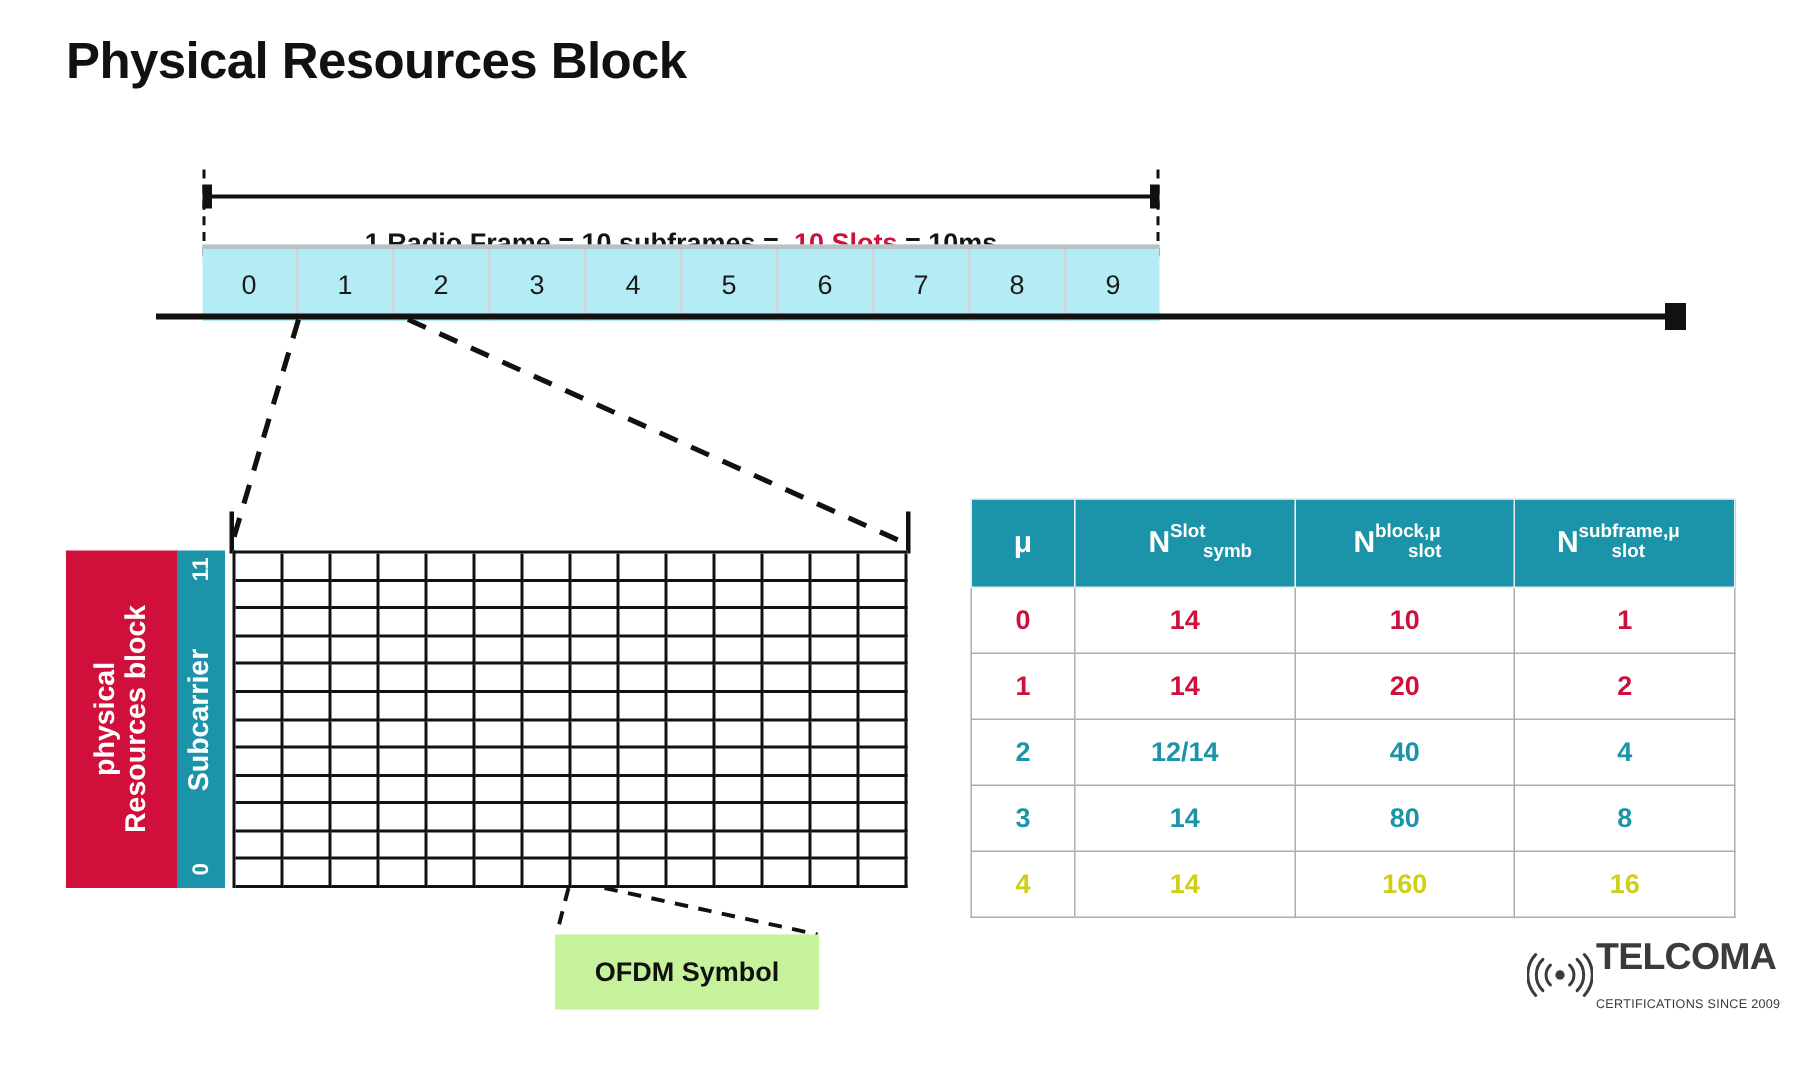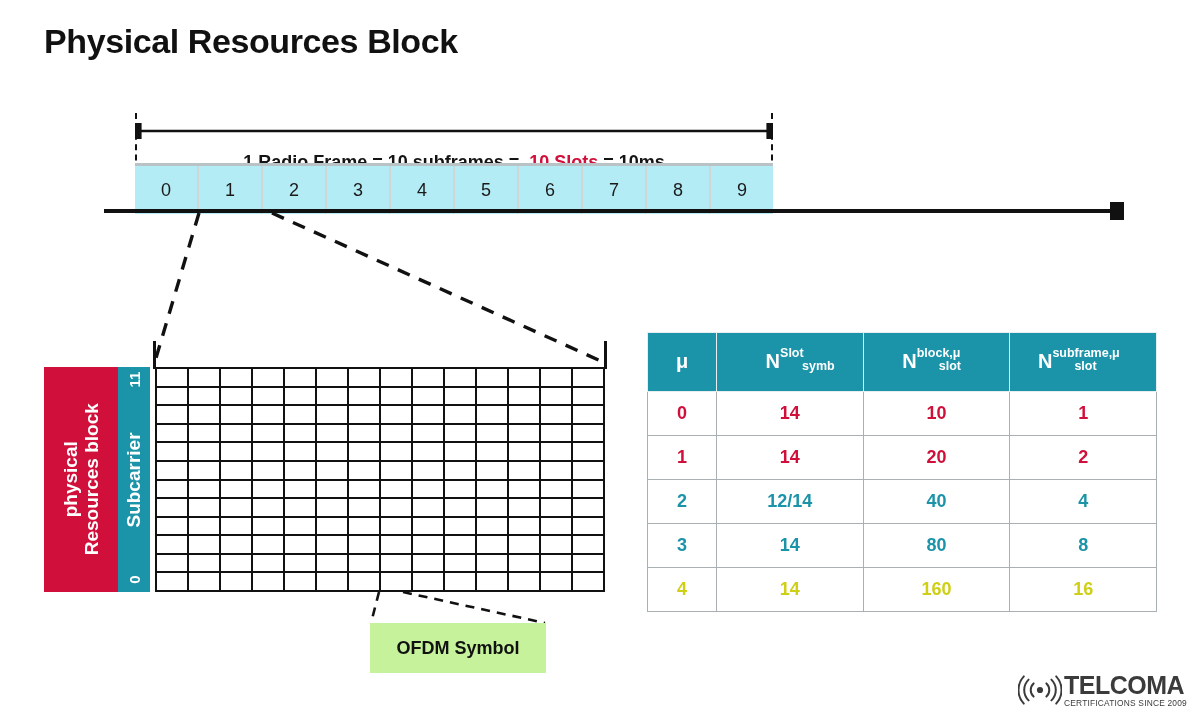--- a/index.html
+++ b/index.html
@@ -168,32 +168,32 @@
   }
   .nsym-pad{display:inline-block;}
 
   
   .c-crimson{color:#d0103a;}
   .c-teal{color:#1b93a8;}
   .c-olive{color:#cfcf16;}
 
   
   .logo{
-    position:absolute;left:1018px;top:673px;
+    position:absolute;left:1018px;top:626px;
     display:flex;align-items:center;
   }
   .logo-wave{width:44px;height:32px;margin-right:2px;}
   .logo-text{display:flex;flex-direction:column;line-height:1;}
   .logo-name{
     font-size:25px;font-weight:bold;color:#3b3b3b;
     letter-spacing:-0.5px;
   }
   .logo-tag{
     font-size:8.4px;color:#3b3b3b;letter-spacing:0.2px;
-    margin-top:1px;text-align:center;
+    margin-top:14px;text-align:center;
   }
 </style>
 </head>
 <body>
 
 <div id="stage">
 
   <div class="page-title">Physical Resources Block</div>
 
   <div class="frame-caption">

